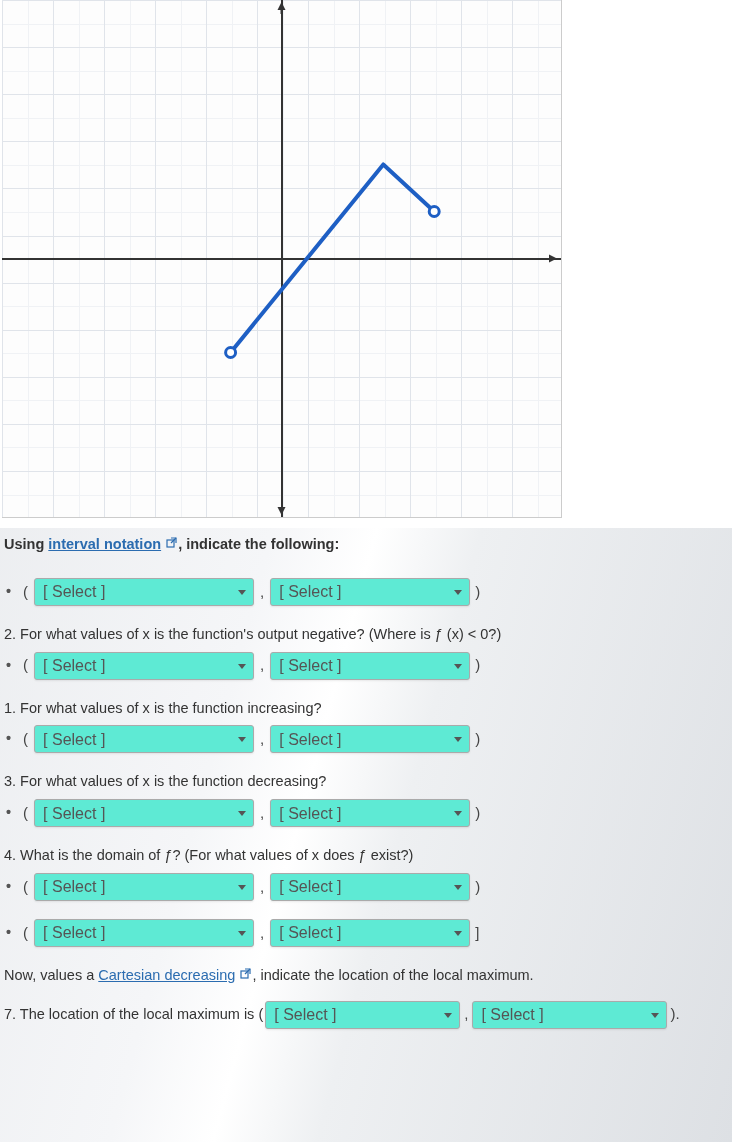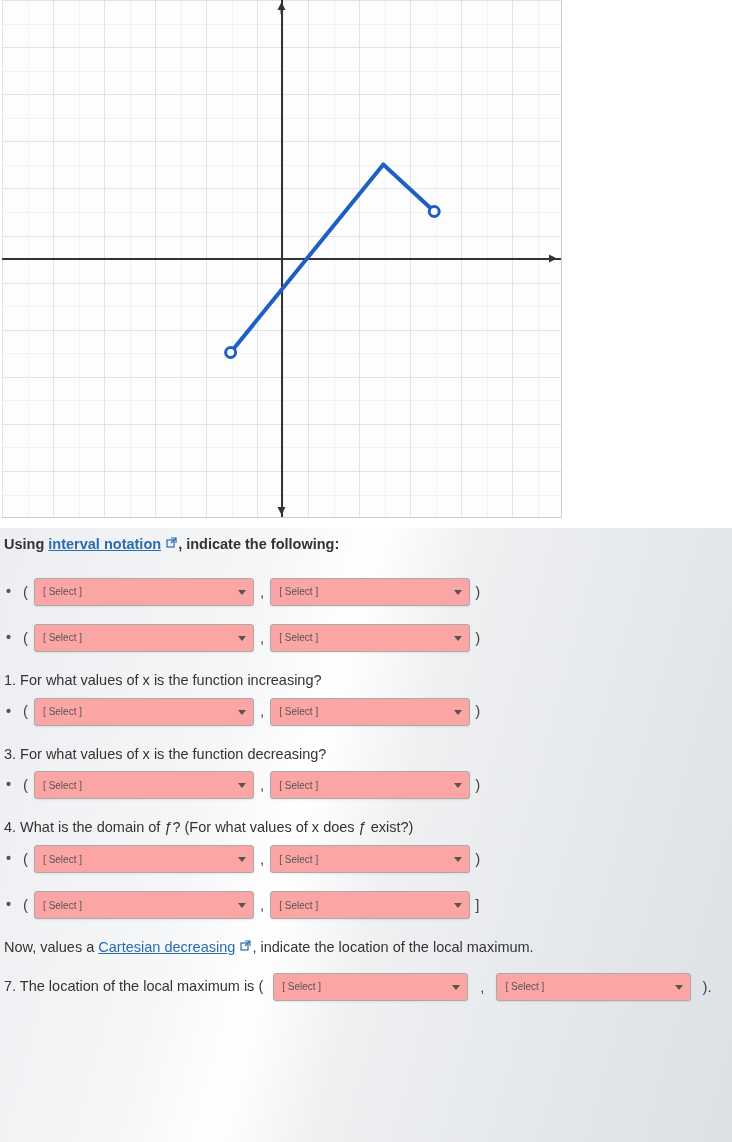--- a/index.html
+++ b/index.html
@@ -72,25 +72,25 @@
     gap: 4px;
     margin-bottom: 18px;
     margin-left: 2px;
   }
   .sep { color: #444; font-size: 15px; padding: 0 2px; }
   .sep-end { color: #444; font-size: 15px; padding-left: 1px; }
   .dot { color: #555; font-weight: bold; margin-right: 6px;}
   select.sel {
     appearance: none;
     -webkit-appearance: none;
-    background: #fca5a5;
+    background: #5eead4;
     border: 1px solid #aaa;
     border-radius: 3px;
     padding: 4px 22px 4px 8px;
-    font-size: 10px;
+    font-size: 16px;
     color: #555;
     height: 28px;
     box-shadow: 0 1px 2px rgba(0,0,0,0.08);
     cursor: pointer;
     position: relative;
   }
   .select-wrap {
     position: relative;
     display: inline-block;
   }
@@ -110,21 +110,21 @@
   .sel-med2 { width: 195px; }
   .sel-focus {
     border: 2px solid #3a6eb5;
     padding: 3px 21px 3px 7px;
   }
   .section-intro { margin: 8px 0 14px 0; }
   .q7-row {
     display: flex;
     align-items: center;
     flex-wrap: nowrap;
-    gap: 10px;
+    gap: 2px;
   }
   .q7-text { white-space: nowrap; }
 </style>
 </head>
 <body>
 
 <div class="graph-wrap">
   <div class="graph">
 
     <div class="grid-minor-v" style="left:25.5px"></div>
@@ -207,20 +207,21 @@
 
   <div class="answer-row">
     <span class="dot">•</span>
     <span class="sep">(</span>
     <span class="select-wrap"><select class="sel sel-wide"><option>[ Select ]</option></select></span>
     <span class="sep">,</span>
     <span class="select-wrap"><select class="sel sel-med sel-focus"><option>[ Select ]</option></select></span>
     <span class="sep-end">)</span>
   </div>
 
+  <p class="qtext">2. For what values of x is the function's output negative? (Where is ƒ (x) &lt; 0?)</p>
   <div class="answer-row">
     <span class="dot">•</span>
     <span class="sep">(</span>
     <span class="select-wrap"><select class="sel sel-wide"><option>[ Select ]</option></select></span>
     <span class="sep">,</span>
     <span class="select-wrap"><select class="sel sel-med"><option>[ Select ]</option></select></span>
     <span class="sep-end">)</span>
   </div>
 
   <p class="qtext">1. For what values of x is the function increasing?</p>

